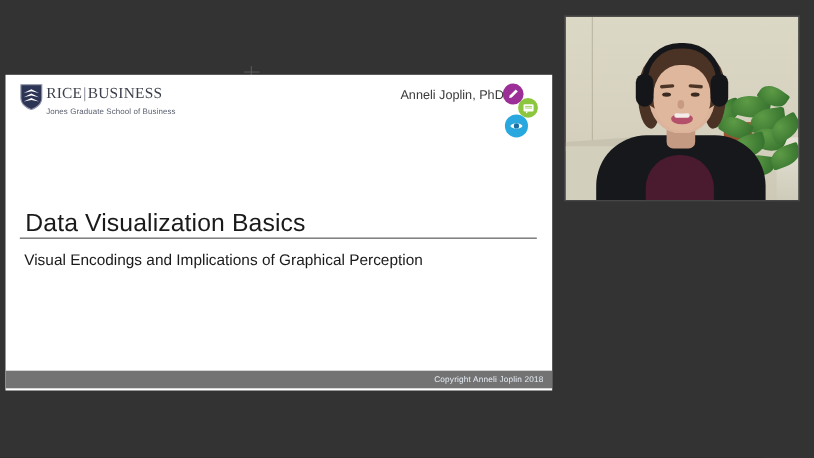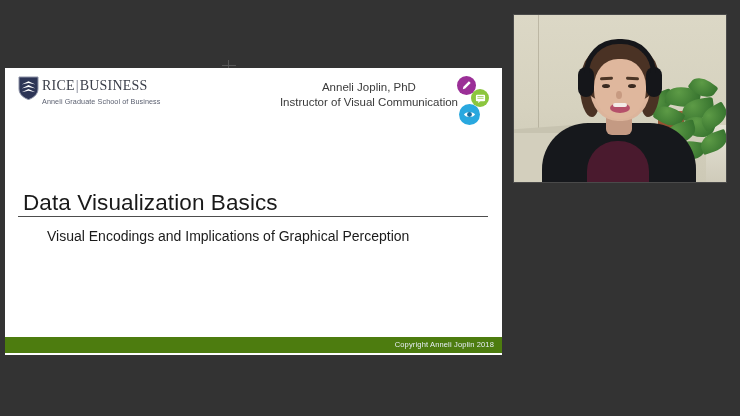--- a/index.html
+++ b/index.html
@@ -169,31 +169,30 @@
     height: 1px;
     background: #4d4d4d;
   }
   .slide-subtitle {
     position: absolute;
     left: 22px;
     top: 228px;
     font-size: 14px;
     color: #1a1a1a;
     white-space: nowrap;
-    margin-left: 25px;
   }
 
   
   .copyright-bar {
     position: absolute;
     left: 0;
     bottom: 2px;
     width: 497px;
     height: 16px;
-    background: #4d7c0f;
+    background: #737373;
   }
   .copyright-text {
     position: absolute;
     right: 8px;
     top: 3px;
     font-size: 7.5px;
     color: #e8eef7;
     letter-spacing: 0.15px;
     white-space: nowrap;
   }
@@ -403,27 +402,26 @@
 
     <div class="logo-block" style="left:13px; top:8px;">
       <svg class="logo-shield" viewBox="0 0 21 24">
         <path d="M1 1 H20 V13 C20 19 14 22.5 10.5 23.5 C7 22.5 1 19 1 13 Z" fill="#2d3556" stroke="#8d92a6" stroke-width="1"></path>
         <path d="M3.6 8.5 L10.5 5.2 L17.4 8.5 L10.5 7.0 Z" fill="#ffffff"></path>
         <path d="M3.6 12.4 L10.5 9.1 L17.4 12.4 L10.5 10.9 Z" fill="#ffffff"></path>
         <path d="M3.6 16.3 L10.5 13.0 L17.4 16.3 L10.5 14.8 Z" fill="#ffffff"></path>
       </svg>
       <div class="logo-text-wrap">
         <div class="logo-wordmark"><span>RICE</span><span class="divider-bar">|</span><span>BUSINESS</span></div>
-        <div class="logo-tagline">Anneli Graduate School of Business</div>
+        <div class="logo-tagline">Jones Graduate School of Business</div>
       </div>
     </div>
 
     <div class="presenter-block" style="top:12px;">
       <div class="presenter-name">Anneli Joplin, PhD</div>
-      <div class="presenter-role">Instructor of Visual Communication</div>
     </div>
 
     <div class="icon-cluster" style="left:447px; top:8px;">
       <div class="icon-bubble pen">
         <svg width="11" height="11" viewBox="0 0 12 12">
           <path d="M8.6 1.4 L10.6 3.4 L4.6 9.4 L2 10 L2.6 7.4 Z" fill="#ffffff"></path>
         </svg>
       </div>
       <div class="icon-bubble chat">
         <svg width="11" height="11" viewBox="0 0 12 12">

